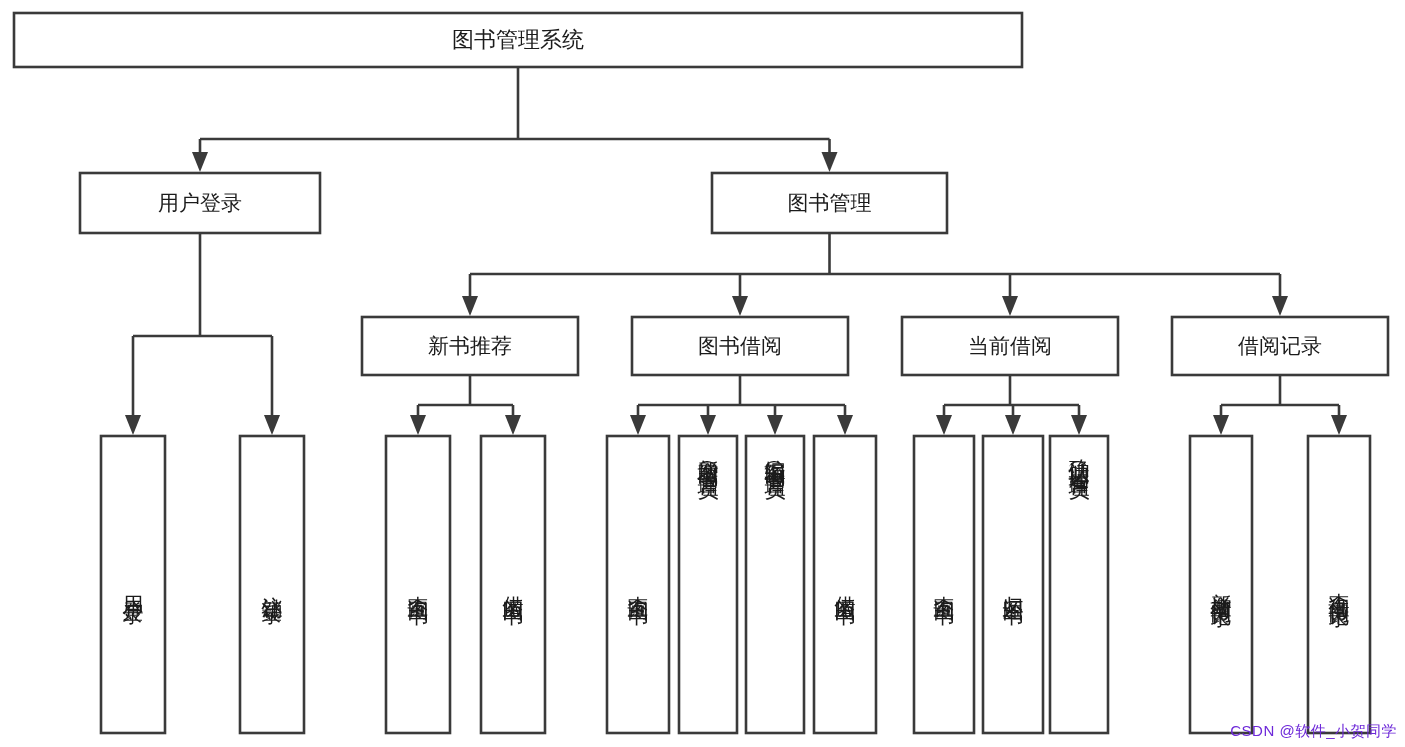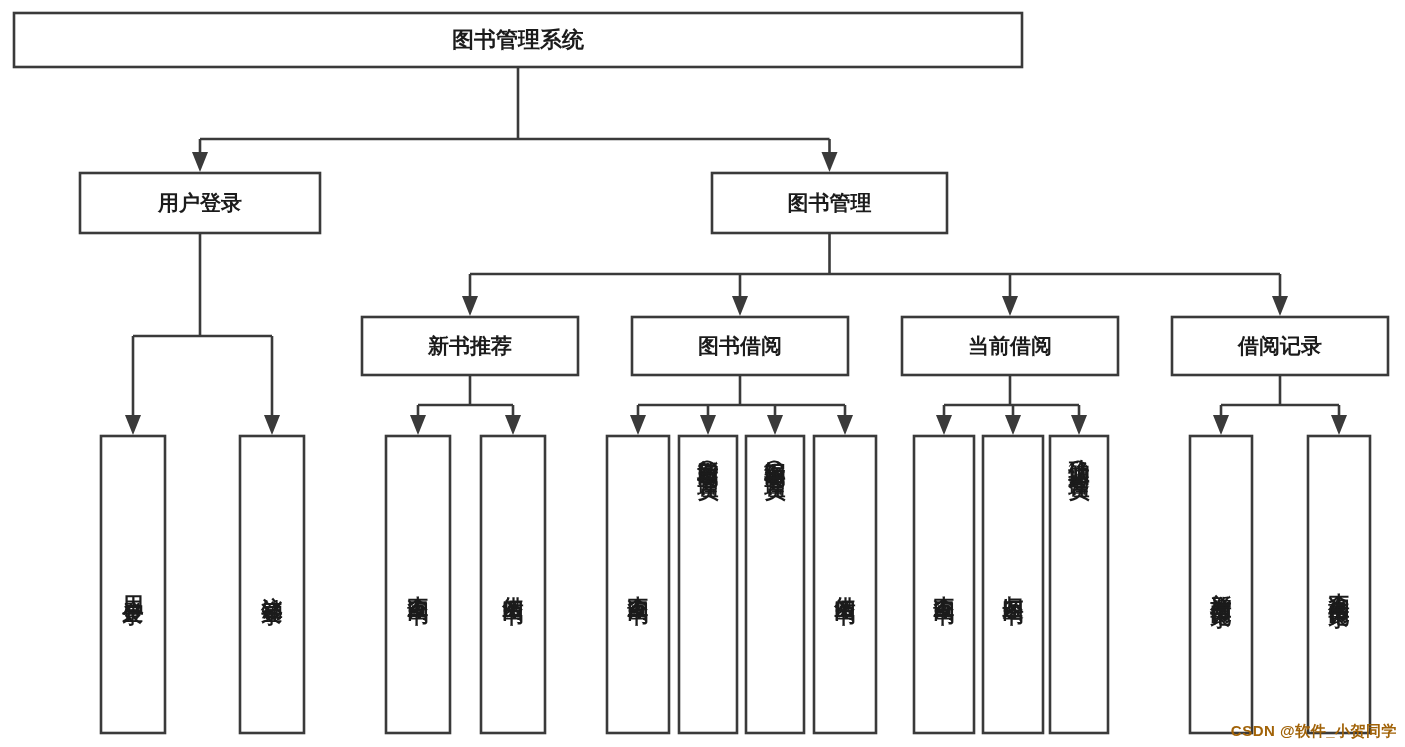--- a/index.html
+++ b/index.html
@@ -1,36 +1,36 @@
 <!DOCTYPE html>
 <html><head>
 <meta charset="utf-8">
 <style>
   html,body{margin:0;padding:0;background:#ffffff;}
   body{font-family:"Liberation Sans","DejaVu Sans",sans-serif;}
-  #stage{position:relative;width:1405px;height:747px;background:#fff;overflow:hidden;font-weight:bold;}
+  #stage{position:relative;width:1405px;height:747px;background:#fff;overflow:hidden;}
   #diagram{position:absolute;left:0;top:0;width:1405px;height:747px;}
   .node-rect{fill:#ffffff;stroke:#3a3a3a;stroke-width:2.6;}
   .link{fill:none;stroke:#3a3a3a;stroke-width:2.6;}
   .arrow-head{fill:#3a3a3a;stroke:none;}
   .node-label{fill:#1b1b1b;font-family:"Liberation Sans","DejaVu Sans",sans-serif;font-size:21px;dominant-baseline:middle;text-anchor:middle;}
   .node-label.top{font-size:22px;}
   .vlabel{position:absolute;display:flex;align-items:center;justify-content:center;pointer-events:none;}
   .vlabel span{
     writing-mode:vertical-rl;
     text-orientation:upright;
     font-family:"Liberation Sans","DejaVu Sans",sans-serif;
     font-size:21px;
     line-height:1.05;
     letter-spacing:3px;
     color:#1b1b1b;
     white-space:nowrap;
   }
   .vlabel.top-align{align-items:flex-start;}
-  #watermark{position:absolute;right:8px;bottom:6px;font-size:15px;color:#a16207;
+  #watermark{position:absolute;right:8px;bottom:6px;font-size:15px;color:#6d28d9;
              font-family:"Liberation Sans","DejaVu Sans",sans-serif;letter-spacing:0.5px;}
 </style>
 </head>
 <body>
 
 <div id="stage">
   <svg id="diagram" viewBox="0 0 1405 747">
     <g id="links-layer">
         <path class="link" d="M 518 67 L 518 139"></path>
         <path class="link" d="M 200 139 L 829.5 139"></path>

